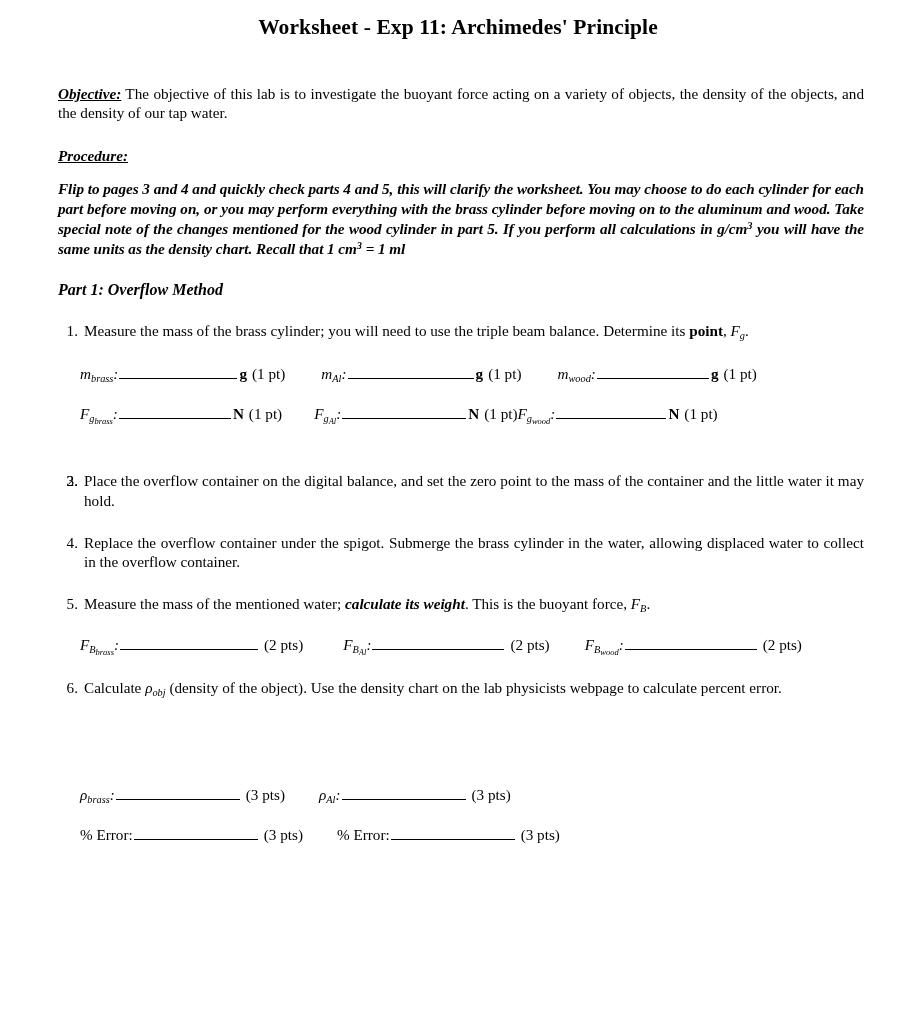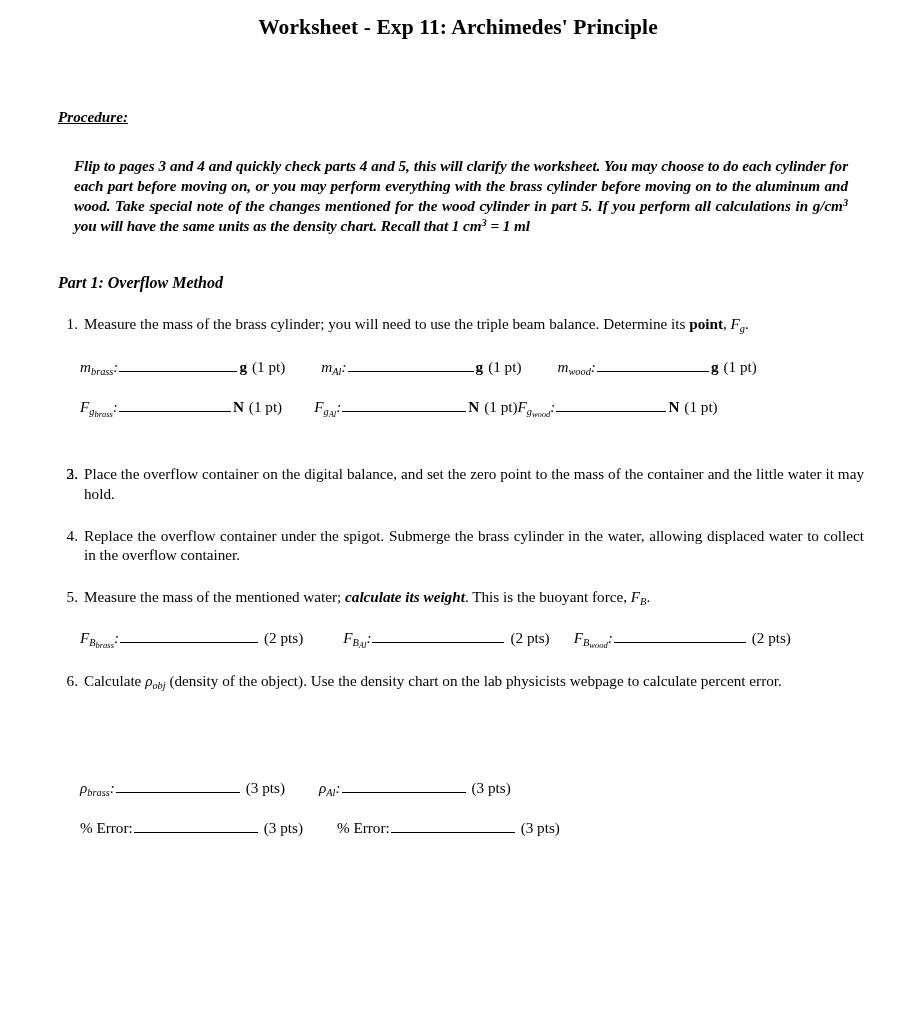--- a/index.html
+++ b/index.html
@@ -57,21 +57,21 @@
   .bi { font-weight: bold; font-style: italic; }
 
   .proc-head {
     font-weight: bold;
     font-style: italic;
     text-decoration: underline;
     display: inline-block;
   }
 
   p.procedure-text {
-    margin: 16px;
+    margin: 0;
     text-align: justify;
     font-weight: bold;
     font-style: italic;
     line-height: 1.30;
     letter-spacing: -0.05px;
   }
 
   .part-head {
     font-weight: bold;
     font-style: italic;
@@ -175,20 +175,21 @@
 <body>
 
 <div class="page">
 
   <h1 class="doc-title">Worksheet - Exp 11: Archimedes' Principle</h1>
 
   <div class="spacer-lg"></div>
 
   <div class="body-block">
 
+    <p class="para"><span class="u-bi">Objective:</span><span> The objective of this lab is to investigate the buoyant force acting on a variety of objects, the density of the objects, and the density of our tap water.</span></p>
 
     <div class="spacer-md"></div>
 
     <p class="para"><span class="proc-head">Procedure:</span></p>
 
     <div class="spacer-sm"></div>
 
     <p class="procedure-text"><span>Flip to pages 3 and 4 and quickly check parts 4 and 5, this will clarify the worksheet. You may choose to do each cylinder for each part before moving on, or you may perform everything with the brass cylinder before moving on to the aluminum and wood. Take special note of the changes mentioned for the wood cylinder in part 5. If you perform all calculations in g/cm</span><sup>3</sup><span> you will have the same units as the density chart. Recall that 1 cm</span><sup>3</sup><span> = 1 ml</span></p>
 
     <div class="spacer-md"></div>
@@ -272,21 +273,21 @@
       <span class="blank-cell">
         <span class="blank-label"><span class="math">F</span><sub><span>B</span><sub>brass</sub></sub><span>:</span></span>
         <span class="blank-line" style="width:138px"></span>
         <span class="pts">(2 pts)</span>
       </span>
       <span class="blank-cell" style="margin-left:40px">
         <span class="blank-label"><span class="math">F</span><sub><span>B</span><sub>Al</sub></sub><span>:</span></span>
         <span class="blank-line" style="width:132px"></span>
         <span class="pts">(2 pts)</span>
       </span>
-      <span class="blank-cell" style="margin-left:24px">
+      <span class="blank-cell" style="margin-left:35px">
         <span class="blank-label"><span class="math">F</span><sub><span>B</span><sub>wood</sub></sub><span>:</span></span>
         <span class="blank-line" style="width:132px"></span>
         <span class="pts">(2 pts)</span>
       </span>
     </div>
 
     <div style="height:24px"></div>
 
     <ul class="numlist">
       <li>

